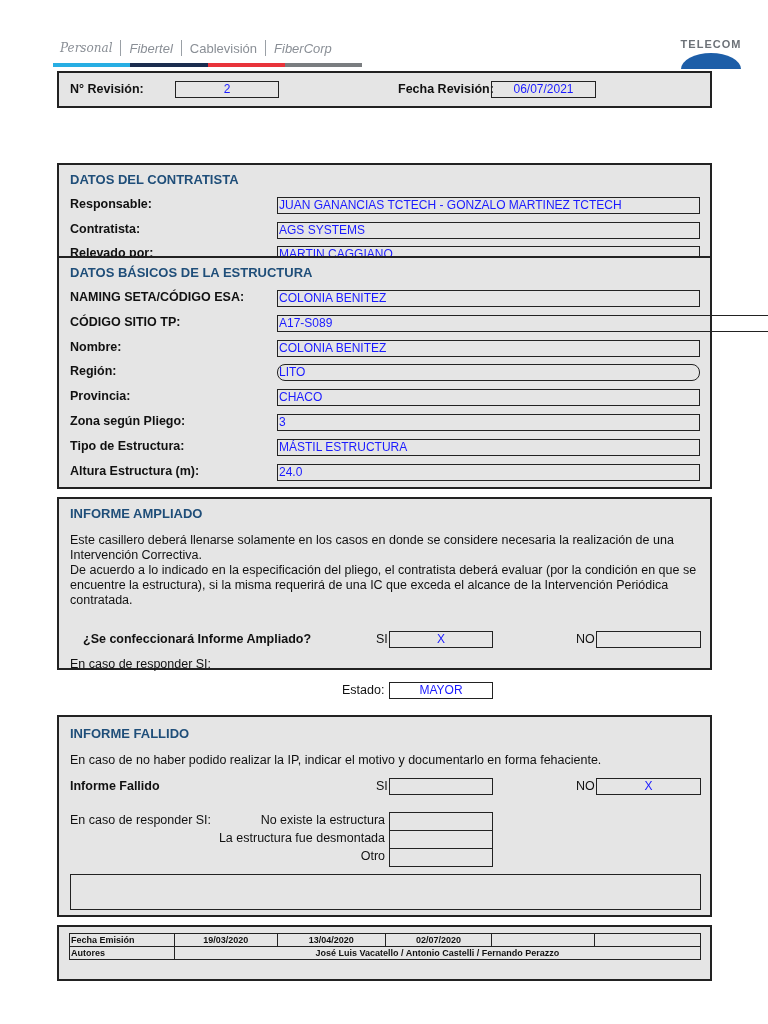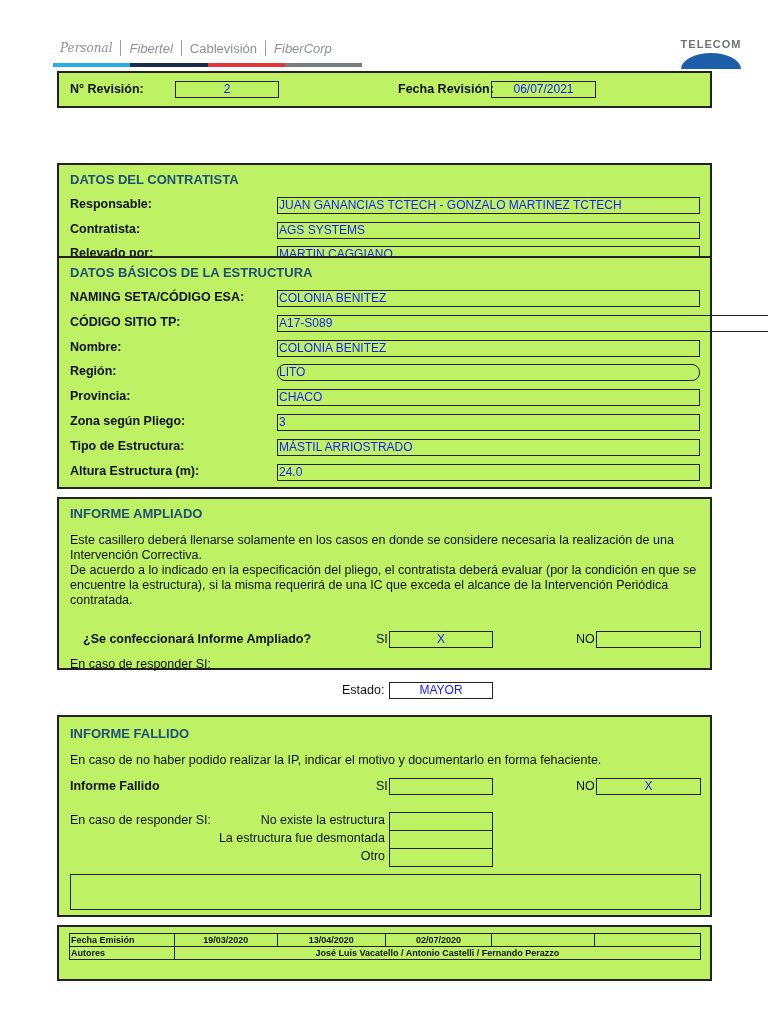--- a/index.html
+++ b/index.html
@@ -14,21 +14,21 @@
   .brand.script { font-family: "DejaVu Serif", serif; font-style: italic; font-size: 12px; }
   .brand.italic { font-style: italic; }
   .brand-sep { width: 1px; height: 16px; background: #9aa0a6; }
   .brand-bar { left: 53px; top: 63px; height: 4px; width: 309px; display: flex; }
   .brand-bar span { flex: 1; height: 4px; }
   .telecom { left: 676px; top: 38px; width: 70px; text-align: center; }
   .telecom-text { font-weight: bold; font-size: 11px; letter-spacing: 1px; color: #6d7278; }
   .telecom-arc { margin: 3px auto 0; width: 60px; height: 16px; border-radius: 50% 50% 0 0 / 100% 100% 0 0; background: #1d5ea8; }
 
   
-  .box { position: absolute; left: 57px; width: 655px; border: 2px solid #222; background: #bef264; }
+  .box { position: absolute; left: 57px; width: 655px; border: 2px solid #222; background: #e5e5e5; }
   .sec-title { position: absolute; left: 11px; font-weight: bold; font-size: 13px; color: #1f4e79; }
 
   .label { position: absolute; font-size: 12.5px; white-space: nowrap; }
   .label.b { font-weight: bold; }
   .field { position: absolute; border: 1.5px solid #222; height: 17px; color: #1a1aff; font-size: 12px; line-height: 15px; padding-left: 1px; white-space: nowrap; overflow: hidden; }
   .field.c { text-align: center; padding-left: 0; }
   .para { position: absolute; left: 11px; width: 630px; font-size: 12.5px; line-height: 15px; }
 
   .commentbox { position: absolute; border: 1.5px solid #222; }
 
@@ -87,21 +87,21 @@
   <div class="field" style="left:218px;top:57px;width:511px;">A17-S089</div>
   <span class="label b" style="left:11px;top:82px;">Nombre:</span>
   <div class="field" style="left:218px;top:82px;width:423px;">COLONIA BENITEZ</div>
   <span class="label b" style="left:11px;top:106px;">Región:</span>
   <div class="field" style="left:218px;top:106px;width:423px;border-radius:8px;">LITO</div>
   <span class="label b" style="left:11px;top:131px;">Provincia:</span>
   <div class="field" style="left:218px;top:131px;width:423px;">CHACO</div>
   <span class="label b" style="left:11px;top:156px;">Zona según Pliego:</span>
   <div class="field" style="left:218px;top:156px;width:423px;">3</div>
   <span class="label b" style="left:11px;top:181px;">Tipo de Estructura:</span>
-  <div class="field" style="left:218px;top:181px;width:423px;">MÁSTIL ARRIOSTRADO</div>
+  <div class="field" style="left:218px;top:181px;width:423px;">MÁSTIL ESTRUCTURA</div>
   <span class="label b" style="left:11px;top:206px;">Altura Estructura (m):</span>
   <div class="field" style="left:218px;top:206px;width:423px;">24.0</div>
 </div>
 
 <div class="box" style="top:497px;height:173px;">
   <div class="sec-title" style="top:7px;">INFORME AMPLIADO</div>
   <div class="para" style="top:34px;">Este casillero deberá llenarse solamente en los casos en donde se considere necesaria la realización de una Intervención Correctiva.</div>
   <div class="para" style="top:64px;">De acuerdo a lo indicado en la especificación del pliego, el contratista deberá evaluar (por la condición en que se encuentre la estructura), si la misma requerirá de una IC que exceda el alcance de la Intervención Periódica contratada.</div>
   <span class="label b" style="left:24px;top:133px;">¿Se confeccionará Informe Ampliado?</span>
   <span class="label" style="left:317px;top:133px;">SI</span>

